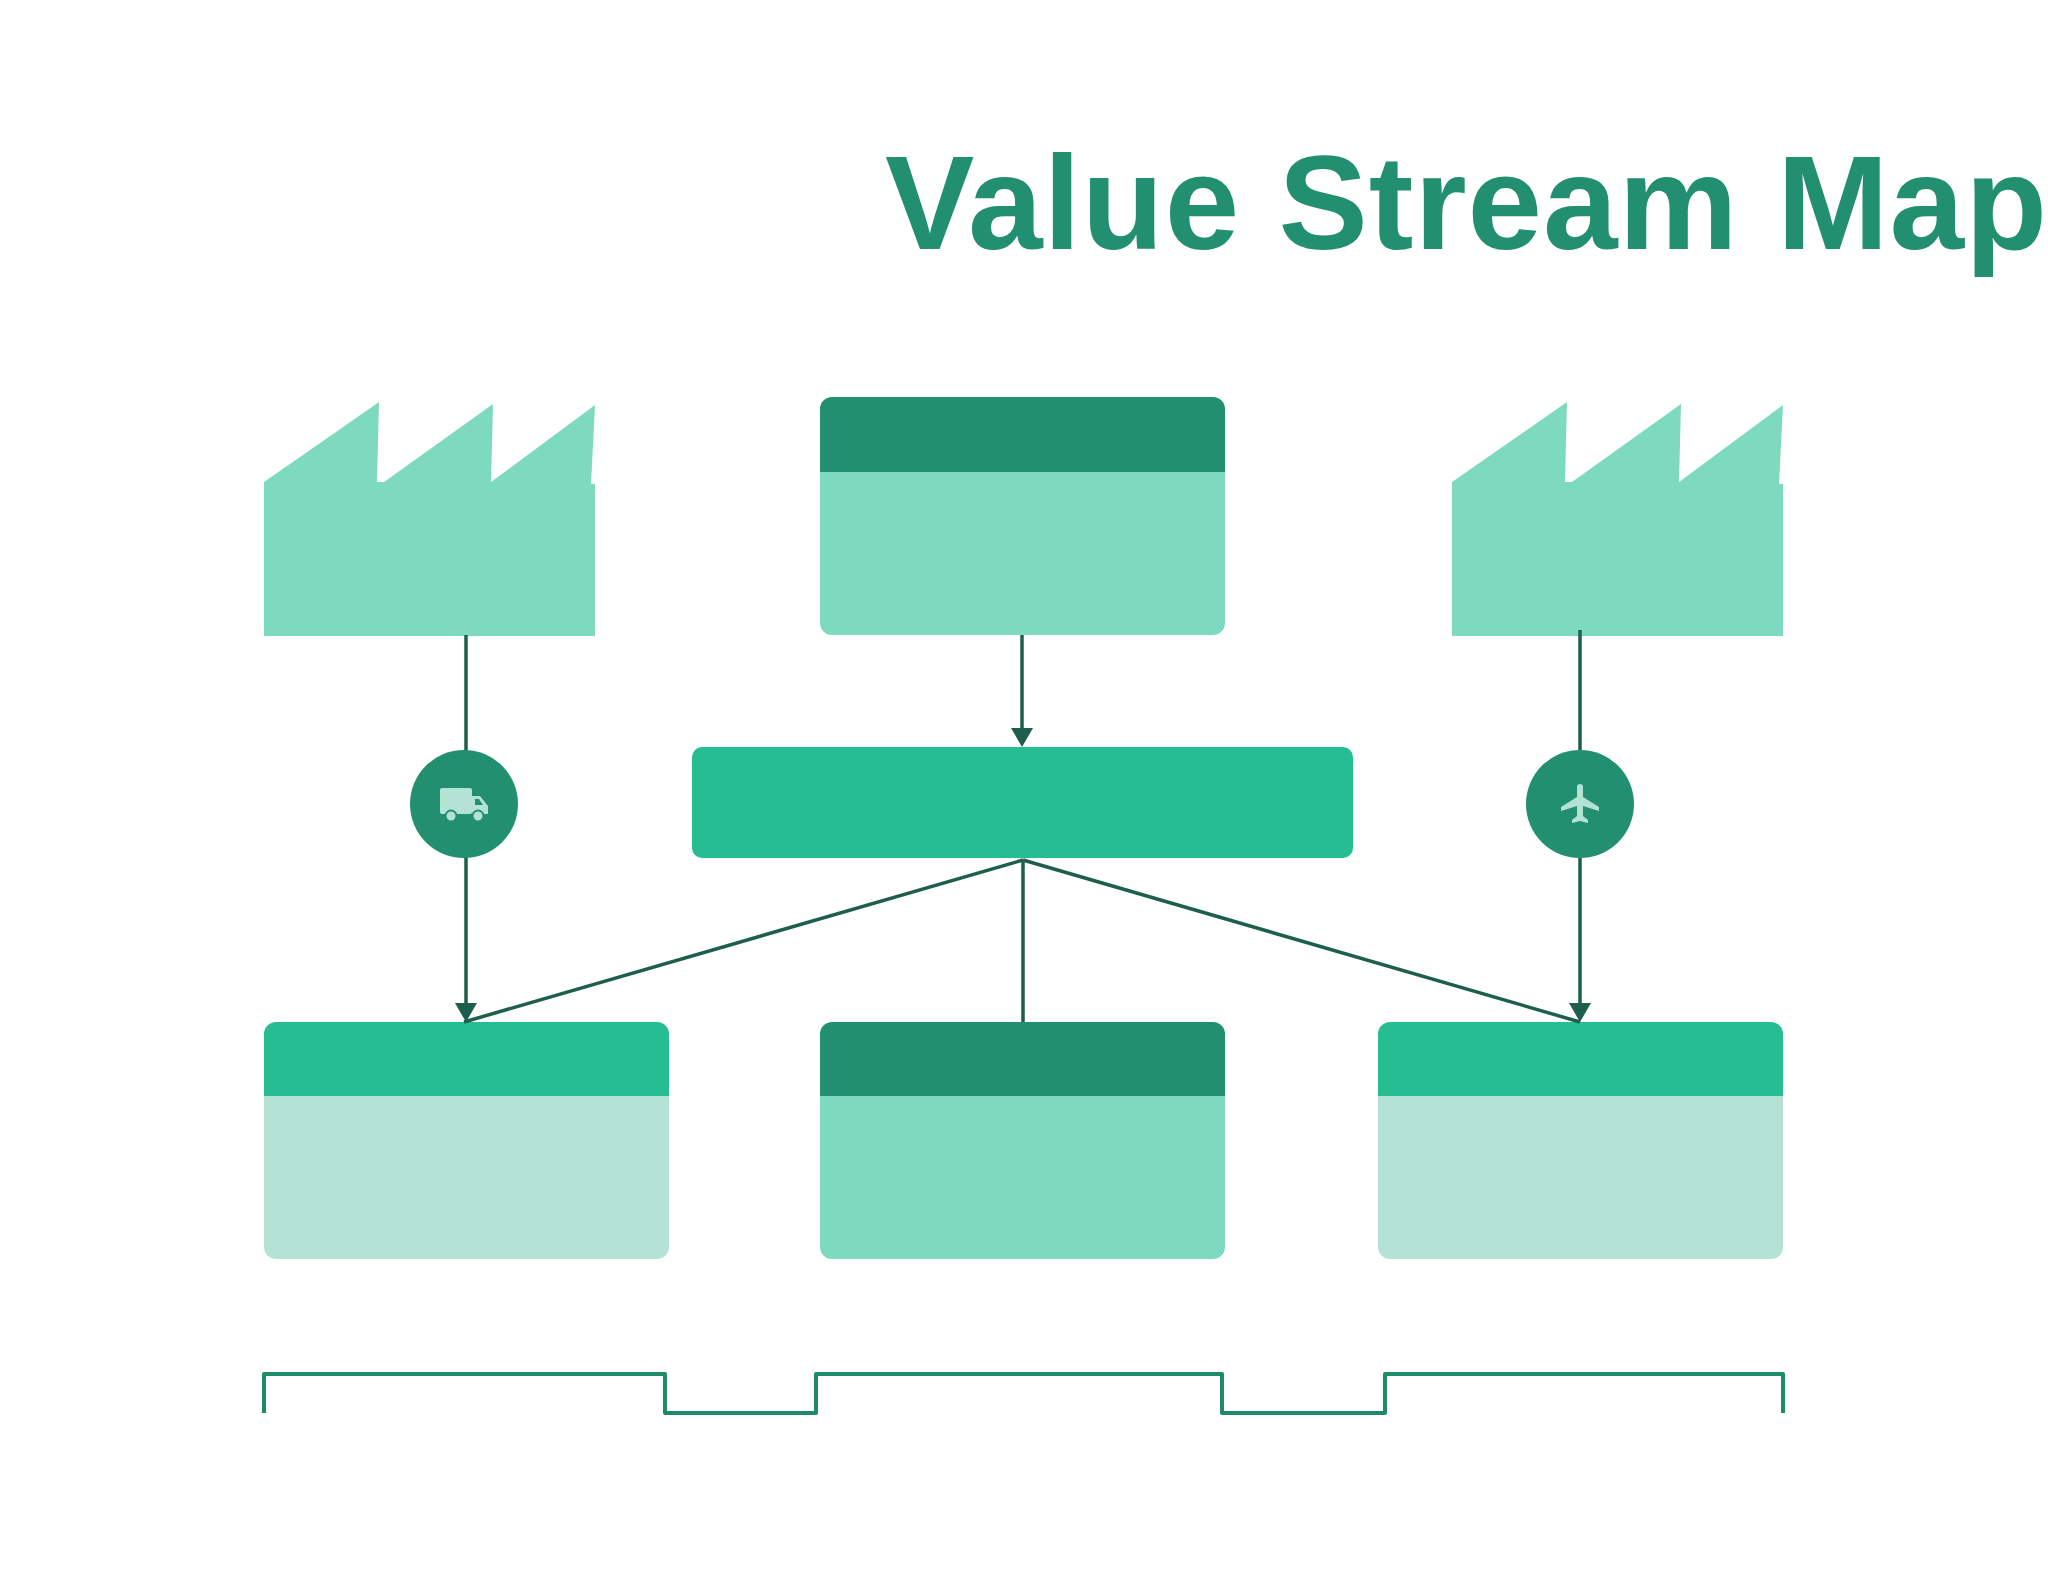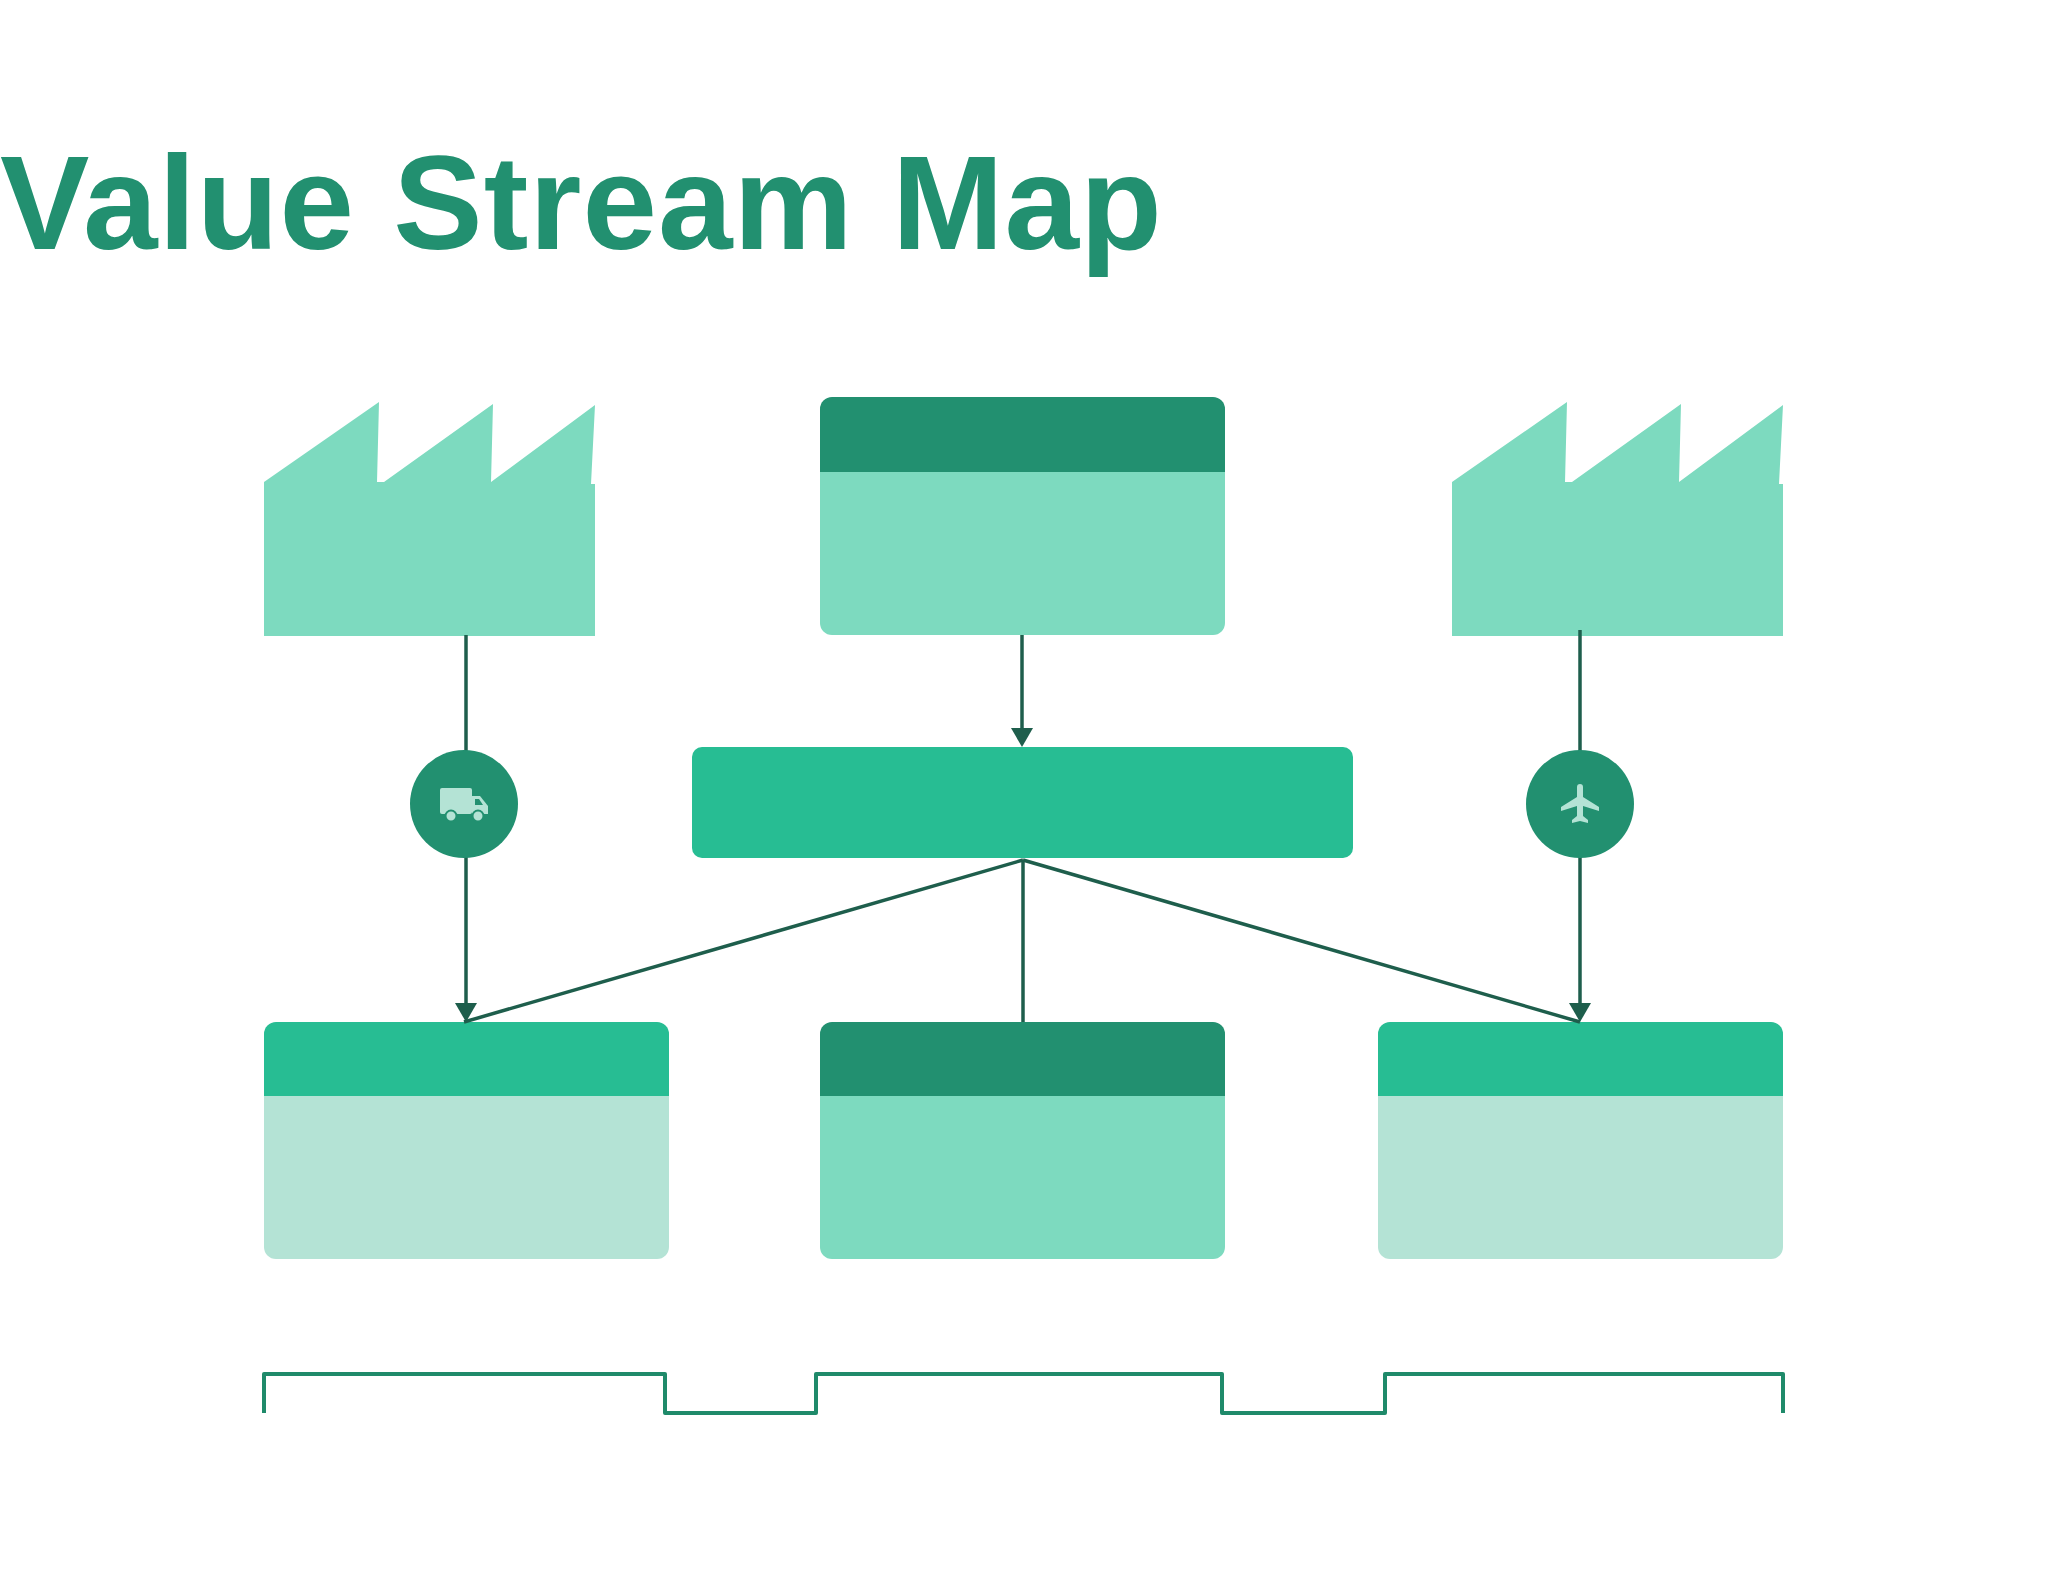--- a/index.html
+++ b/index.html
@@ -1,17 +1,17 @@
 <!DOCTYPE html>
 <html><head>
 <meta charset="utf-8">
 <style>
   html, body { margin:0; padding:0; background:#ffffff; }
   body { width:2048px; height:1580px; position:relative; overflow:hidden; font-family:"Liberation Sans", sans-serif; }
-  .title { position:absolute; left:0; width:2048px; top:136px; text-align:left; font-size:134px; font-weight:bold; color:#229070; letter-spacing:1px; line-height:1; }
+  .title { position:absolute; left:0; width:2048px; top:136px; text-align:right; font-size:134px; font-weight:bold; color:#229070; letter-spacing:1px; line-height:1; }
   .abs { position:absolute; }
   .box { position:absolute; border-radius:12px; overflow:hidden; }
   .box .hdr { position:absolute; left:0; right:0; top:0; }
   .box .bdy { position:absolute; left:0; right:0; bottom:0; }
   .circle { position:absolute; width:108px; height:108px; border-radius:50%; display:flex; align-items:center; justify-content:center; }
   svg.overlay { position:absolute; left:0; top:0; }
 </style>
 </head>
 <body>
 

